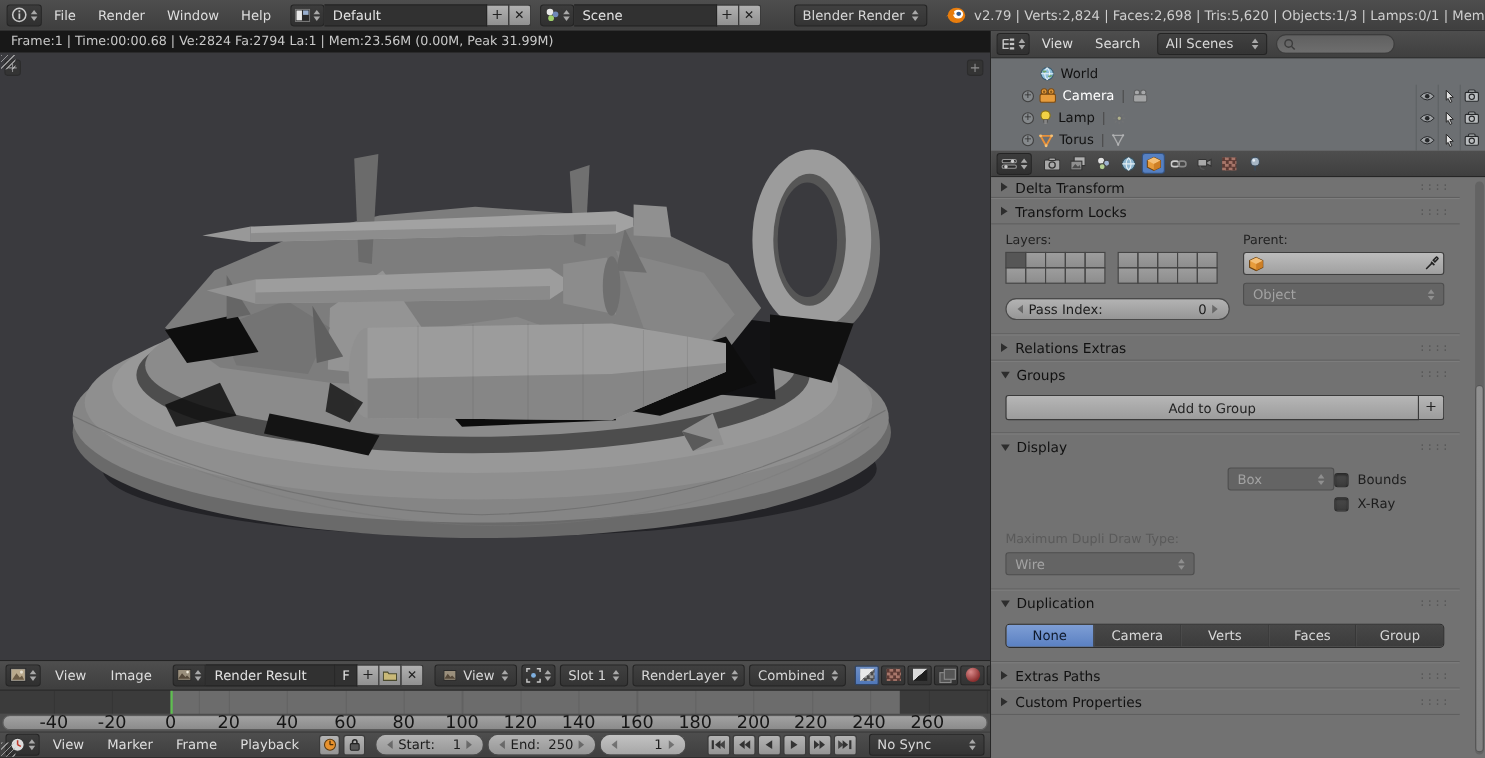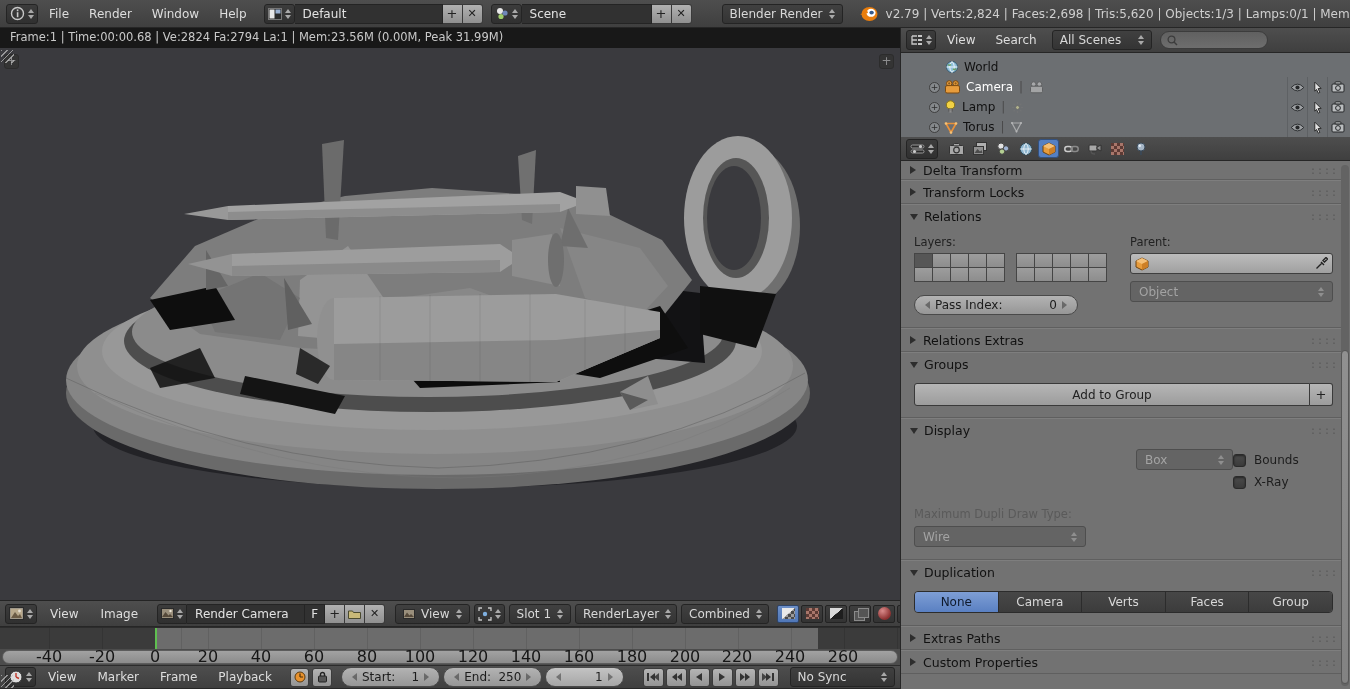--- a/index.html
+++ b/index.html
@@ -72,21 +72,21 @@
   .ol-cell { width:20px; display:flex; justify-content:center; align-items:center; border-left:1px solid #5e6164; height:100%; }
   .expander { width:11px; height:11px; border-radius:50%; background:#85898c; border:1px solid #3f3f3f; color:#2c2c2c; font-size:9px; line-height:9px; text-align:center; margin-right:4px; flex:none; }
   #search-box { height:18px; width:108px; border-radius:9px; background:linear-gradient(#606060,#6e6e6e); border:1px solid #3c3c3c; display:flex; align-items:center; padding:0 6px; gap:4px; }
   #search-box input { background:transparent; border:none; outline:none; width:80px; color:#e0e0e0; font-size:11px; font-family:inherit; }
 
   #properties { position:absolute; left:0; top:109px; width:450px; height:552px; background:#727272; }
   #prop-tabbar { height:24px; padding:0 5px; gap:8px; }
   .tabs { display:flex; gap:2px; align-items:center; }
   .ptab { width:21px; height:19px; border-radius:3px; display:flex; align-items:center; justify-content:center; }
   .ptab.on { background:#5680c2; border:1px solid #33517f; }
-  #prop-scroll { position:absolute; left:0; top:24px; right:0; bottom:0; overflow:hidden; padding-right:4px; }
+  #prop-scroll { position:absolute; left:0; top:24px; right:0; bottom:0; overflow:hidden; padding-right:24px; }
   .panel-header { height:24px; display:flex; align-items:center; padding:0 9px; border-bottom:1px solid #5f5f5f; border-top:1px solid #7e7e7e; color:#111; font-size:12.5px; }
   .panel-body { padding:7px 14px 10px 13px; }
   .prop-label { font-size:11.5px; color:#222; margin-bottom:4px; }
   .grey-label { font-size:11.5px; color:#5a5a5a; }
   .layer-grid { display:grid; grid-template-columns:repeat(5,18px); grid-template-rows:repeat(2,14px); }
   .layer-cell { background:linear-gradient(#9d9d9d,#8d8d8d); border:1px solid #454545; margin:-0.5px; }
   .layer-cell.on { background:#565656; }
   .parent-field { height:21px; border-radius:3px; background:linear-gradient(#bcbcbc,#a0a0a0); border:1px solid #3f3f3f; display:flex; align-items:center; padding:0 4px; }
   .grey-drop { height:21px; border-radius:3px; background:#646464; border:1px solid #4e4e4e; color:#a3a3a3; display:flex; align-items:center; padding:0 8px; }
   .grey-drop .updn .u { border-bottom-color:#8f8f8f; } .grey-drop .updn .d { border-top-color:#8f8f8f; }
@@ -289,21 +289,21 @@
             <polygon points="1,9 4.5,4 7.5,7.5 9,6 12,9" fill="#55493a"></polygon>
             <circle cx="9.5" cy="3" r="1.2" fill="#efe9da"></circle>
           </svg>
       </span>
       <span class="updn">
           <i class="u"></i>
           <i class="d"></i>
         </span>
     </div>
     <div class="dark-field" style="width:118px">
-        <span>Render Camera</span>
+        <span>Render Result</span>
       </div>
     <div class="dark-field" style="width:20px; justify-content:center">
         <span>F</span>
       </div>
     <div class="lt-btn">
         <span>+</span>
       </div>
     <div class="lt-btn">
       <span>
           <svg width="13" height="10" viewBox="0 0 13 10">
@@ -772,25 +772,20 @@
       <div class="panel-header" style="height:19px; border-top:none">
         <span class="tri-r"></span>
         <span>Delta Transform</span>
         <span class="dots">::::</span>
       </div>
       <div class="panel-header">
         <span class="tri-r"></span>
         <span>Transform Locks</span>
         <span class="dots">::::</span>
       </div>
-      <div class="panel-header" style="border-bottom:none">
-        <span class="tri-d"></span>
-        <span>Relations</span>
-        <span class="dots">::::</span>
-      </div>
       <div class="panel-body" style="display:flex; gap:16px; padding-bottom:12px; border-bottom:1px solid #5f5f5f">
         <div style="width:200px">
           <div class="prop-label">Layers:</div>
           <div style="display:flex; gap:12px; margin-bottom:14px">
             <div class="layer-grid">
               <span class="layer-cell on"></span>
               <span class="layer-cell"></span>
                 <span class="layer-cell"></span>
                 <span class="layer-cell"></span>
                 <span class="layer-cell"></span>
@@ -806,21 +801,21 @@
                 <span class="layer-cell"></span>
                 <span class="layer-cell"></span>
                 <span class="layer-cell"></span>
                 <span class="layer-cell"></span>
                 <span class="layer-cell"></span>
                 <span class="layer-cell"></span>
                 <span class="layer-cell"></span>
                 <span class="layer-cell"></span>
             </div>
           </div>
-          <div class="pill" style="width:164px">
+          <div class="pill" style="width:204px">
             <span class="la"></span>
             <span>Pass Index:</span>
             <span style="margin-left:auto">0</span>
             <span class="ra"></span>
           </div>
         </div>
         <div style="flex:1">
           <div class="prop-label">Parent:</div>
           <div class="parent-field">
             <span>

